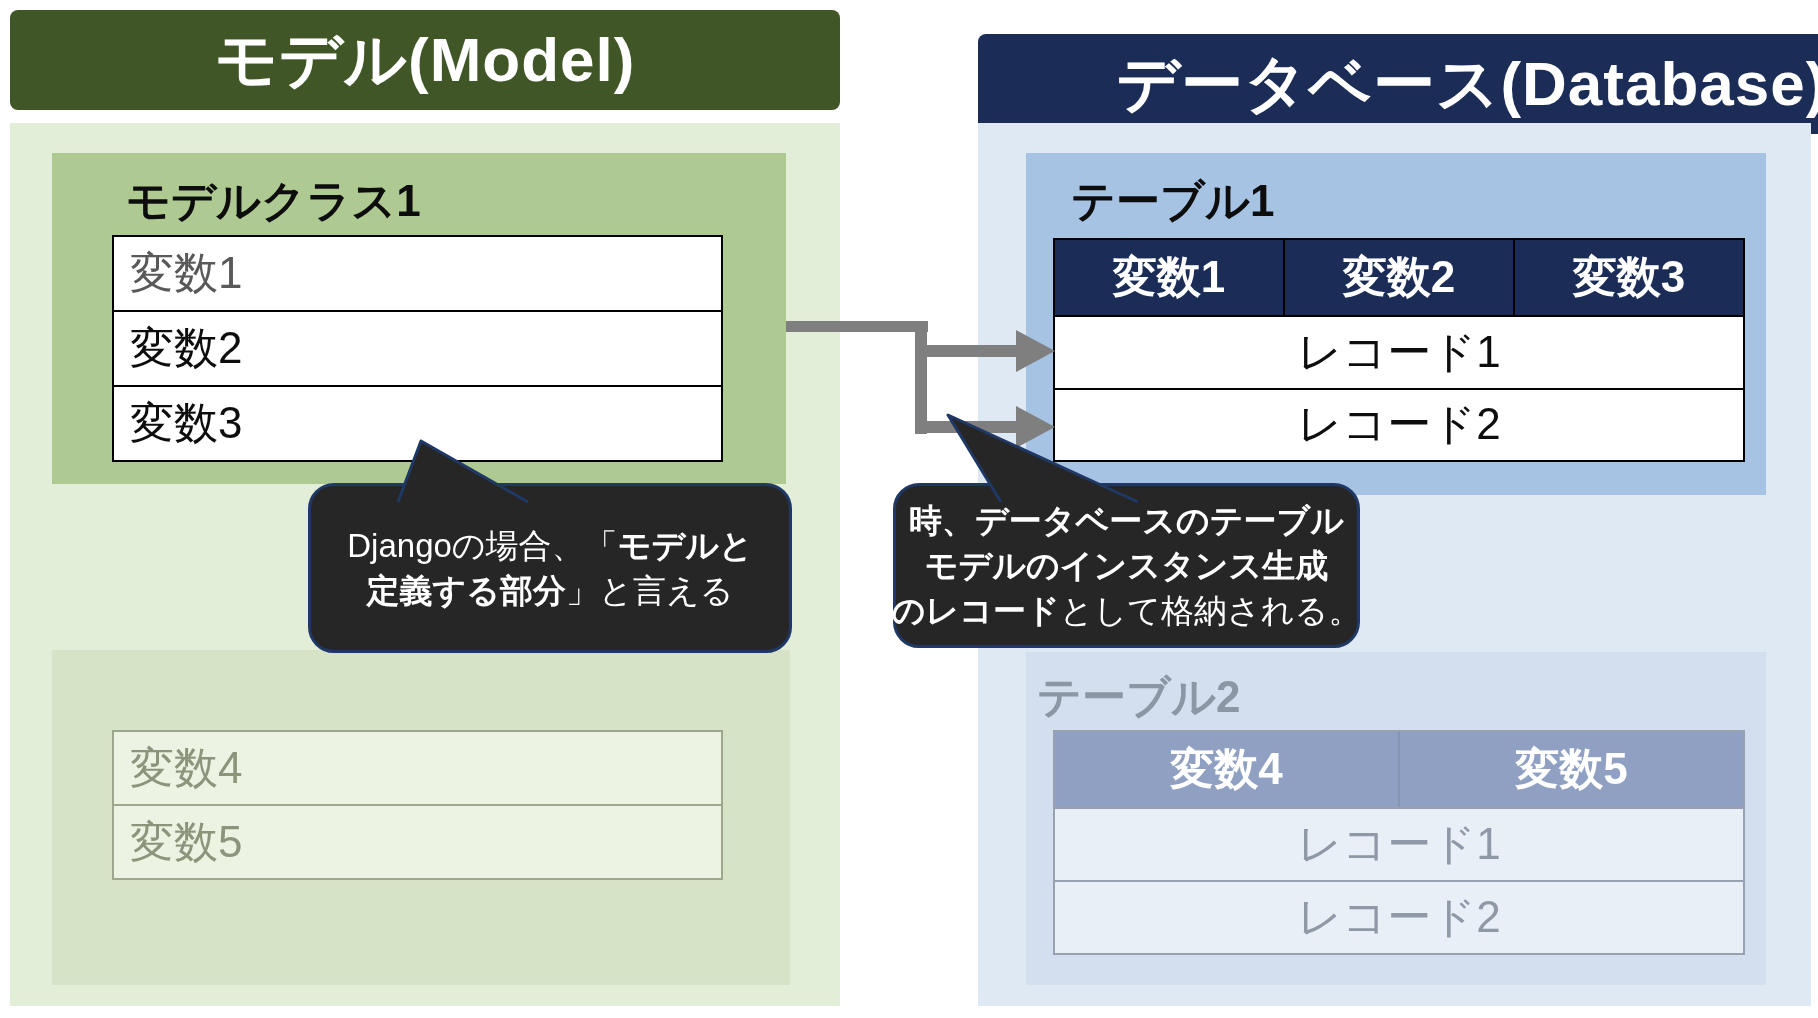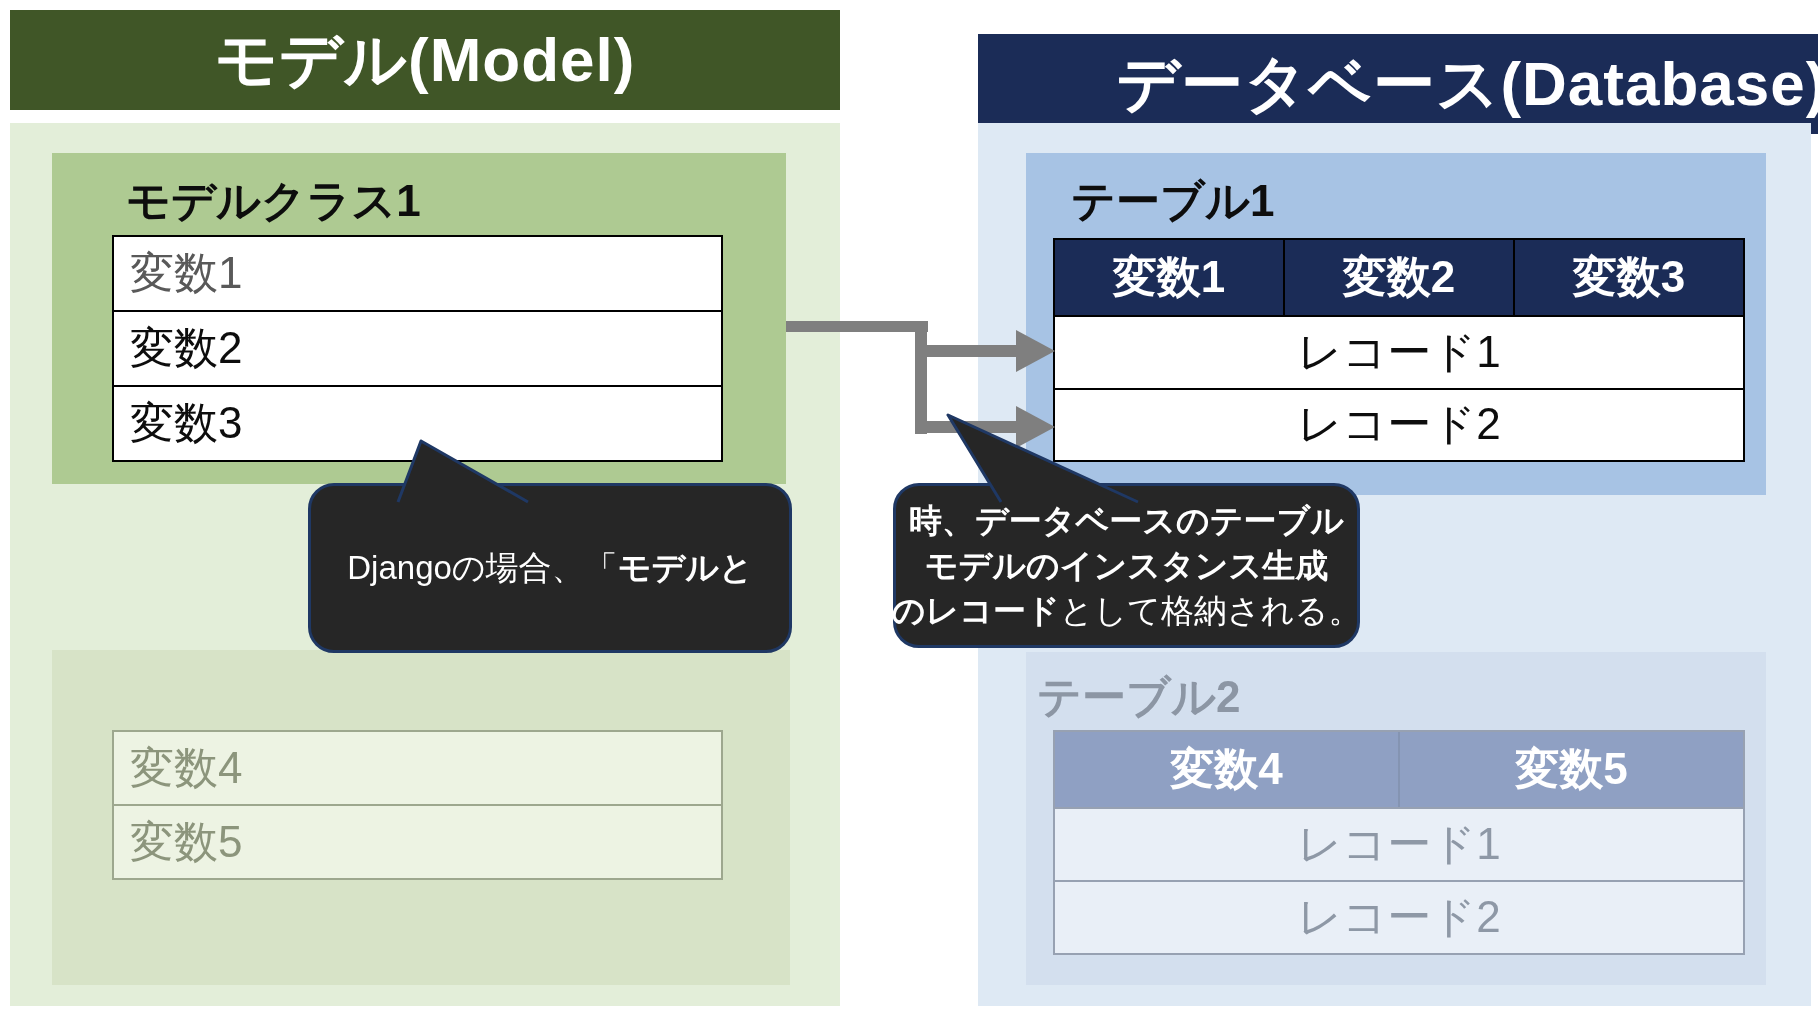--- a/index.html
+++ b/index.html
@@ -1,21 +1,21 @@
 <!DOCTYPE html>
 <html style="--dark-green: #405627; --light-green: #E3EED9; --mid-green: #AECA92; --faded-green-box: #D7E3C7; --faded-green-row: #EDF3E3; --faded-green-border: #9DA78E; --green-muted-text: #8C957C; --green-muted-title: #879070; --navy: #1B2C57; --light-blue: #DEE9F4; --mid-blue: #A7C3E4; --faded-blue-box: #D3DFEE; --faded-blue-header: #8FA0C3; --faded-blue-row: #E9EFF7; --faded-blue-border: #97A1B2; --blue-muted-text: #8E98A6; --blue-muted-title: #8C96A4; --arrow-gray: #7F7F7F; --bubble-bg: #262626; --bubble-border: #1F3864; --text-black: #0D0D0D; --muted-field-text: #595959; --record-text: #0D0D0D;"><head>
 <meta charset="utf-8">
 <style>
   html,body{margin:0;padding:0;background:#fff;}
   .canvas{
     position:relative;width:1818px;height:1018px;background:#ffffff;
     font-family:"Liberation Sans","DejaVu Sans",sans-serif;overflow:hidden;
   }
   .hdr{position:absolute;top:10px;height:100px;display:flex;align-items:center;justify-content:center;
-       color:#fff;font-weight:bold;font-size:62px;letter-spacing:1px;}
+       color:#fff;font-weight:bold;font-size:62px;letter-spacing:1px;border-radius:8px;}
   .hdr-l{left:10px;width:830px;background:var(--dark-green);}
   .hdr-r{left:978px;width:988px;background:var(--navy);margin-top:24px;}
 
   .panel{position:absolute;top:123px;height:883px;}
   .panel-l{left:10px;width:830px;background:var(--light-green);}
   .panel-r{left:978px;width:833px;background:var(--light-blue);}
 
   .box{position:absolute;}
   .box-m1{left:52px;top:153px;width:734px;height:331px;background:var(--mid-green);}
   .box-t1{left:1026px;top:153px;width:740px;height:342px;background:var(--mid-blue);}
@@ -113,20 +113,21 @@
       <div class="thead">
         <div class="th2">変数4</div>
         <div class="th2">変数5</div>
       </div>
       <div class="trec2">レコード1</div>
       <div class="trec2">レコード2</div>
     </div>
 
   <div class="bubble bubble-l" id="bubbleL">
       <div class="bline"><span>Djangoの場合、「</span><span class="b">モデルと</span></div>
+      <div class="bline"><span class="b">定義する部分</span><span>」と言える</span></div>
     </div>
   <div class="bubble bubble-r" id="bubbleR">
       <div class="bline"><span class="b">時、データベースのテーブル</span></div>
       <div class="bline"><span class="b">モデルのインスタンス生成</span></div>
       <div class="bline"><span class="b">のレコード</span><span>として格納される。</span></div>
     </div>
 
   <svg class="overlay" width="1818" height="1018" viewBox="0 0 1818 1018">
     <rect class="arrow" x="786" y="321" width="142" height="11"></rect>
     <rect class="arrow" x="915" y="321" width="12" height="113"></rect>

